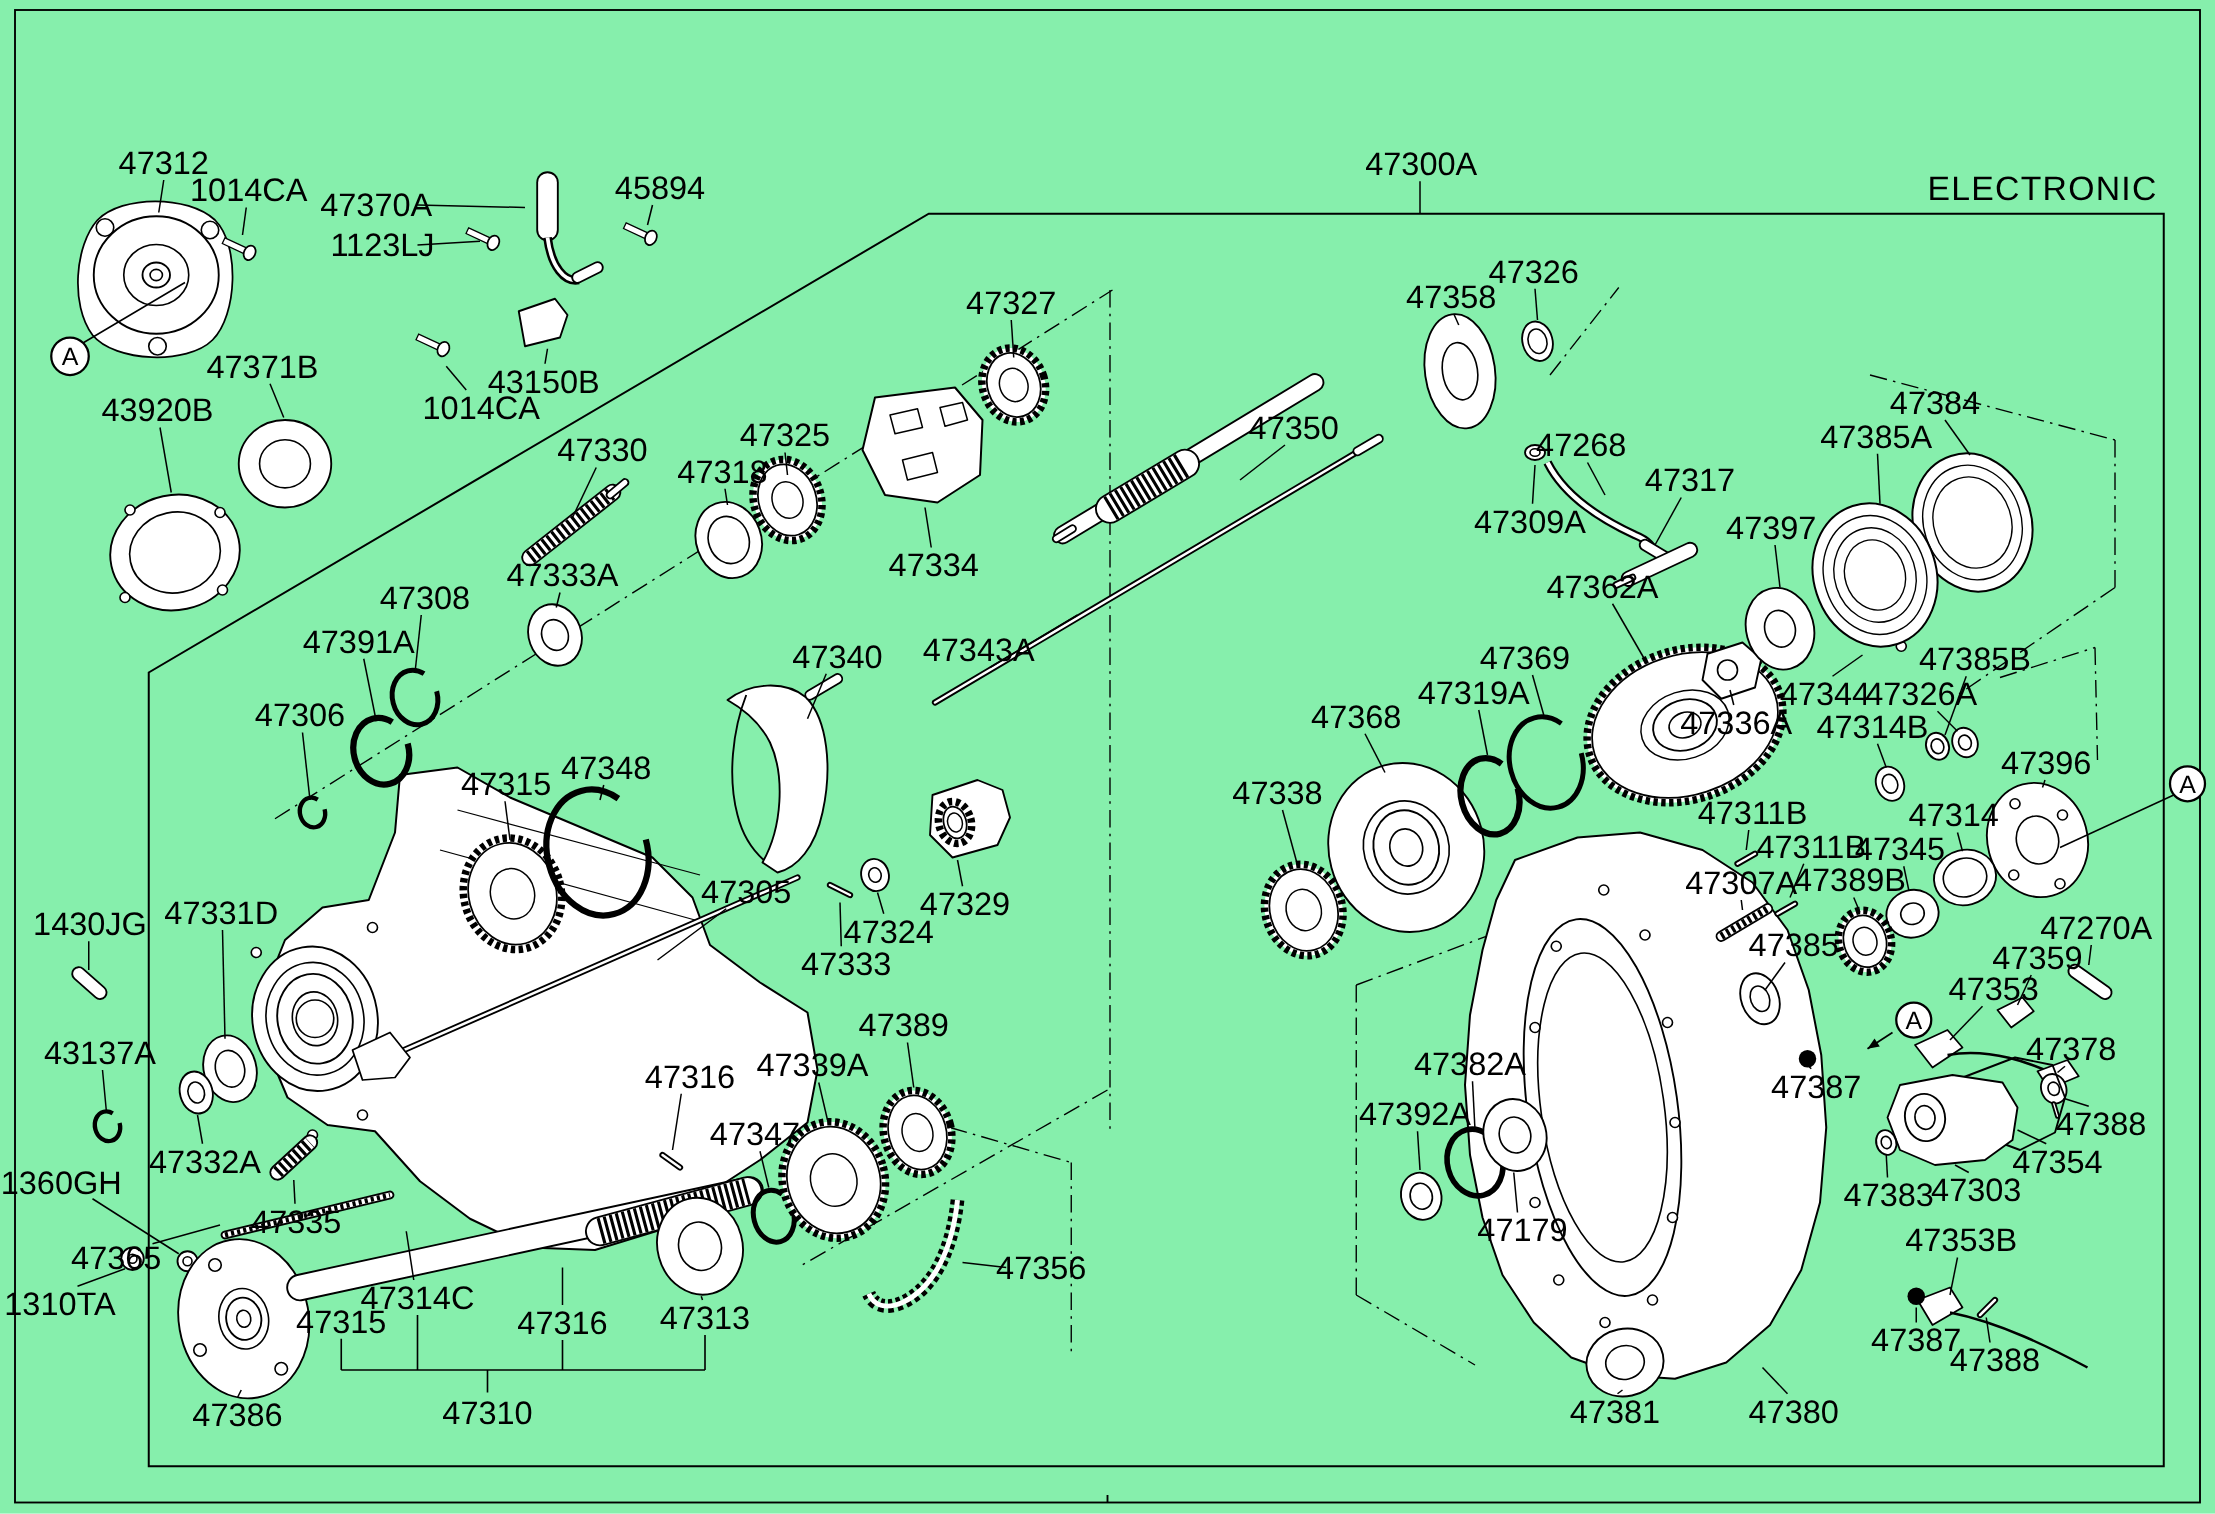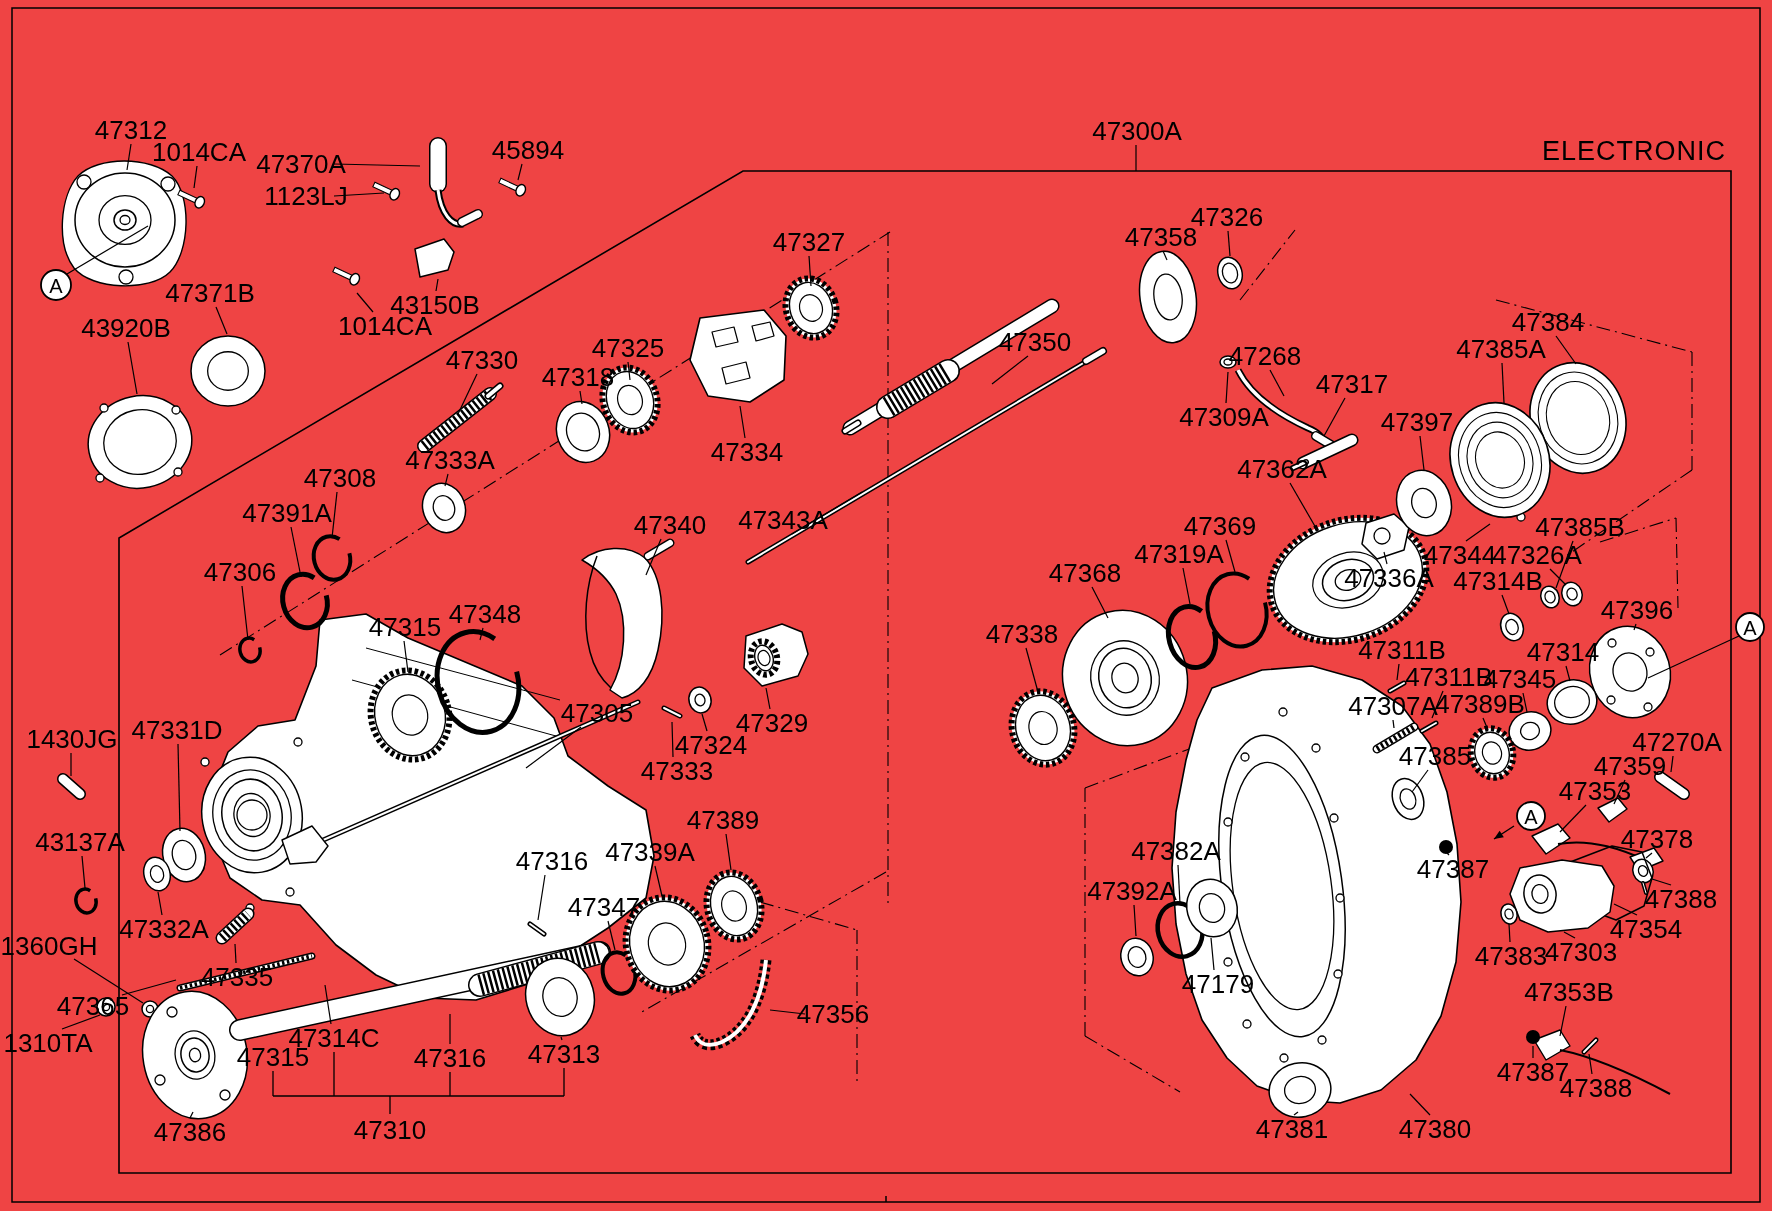--- a/index.html
+++ b/index.html
@@ -1,16 +1,16 @@
 <!DOCTYPE html>
 <html><head>
 <meta charset="utf-8">
 <style>
   html,body{margin:0;padding:0;background:#fff;}
-  #stage{position:relative;width:1772px;height:1211px;background:#ef4444;
+  #stage{position:relative;width:1772px;height:1211px;background:#86efac;
          font-family:"Liberation Sans",sans-serif;}
   svg{position:absolute;left:0;top:0;}
   text.lbl{font-family:"Liberation Sans",sans-serif;font-size:26px;fill:#000;}
   text.note{font-family:"Liberation Sans",sans-serif;font-size:27px;fill:#000;letter-spacing:1px;}
   text.marker{font-family:"Liberation Sans",sans-serif;font-size:20px;fill:#000;}
 </style>
 </head>
 <body>
 
 <div id="stage">

